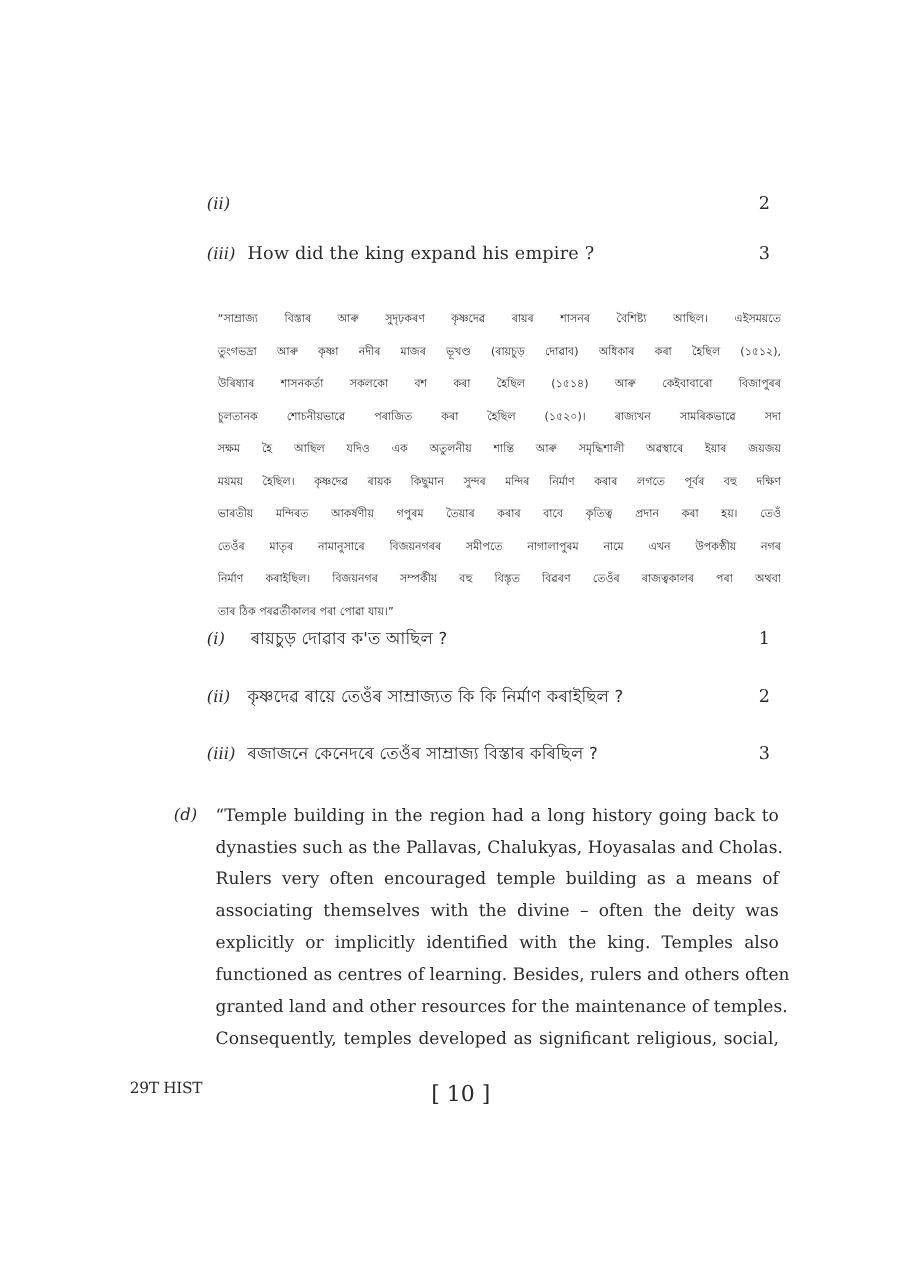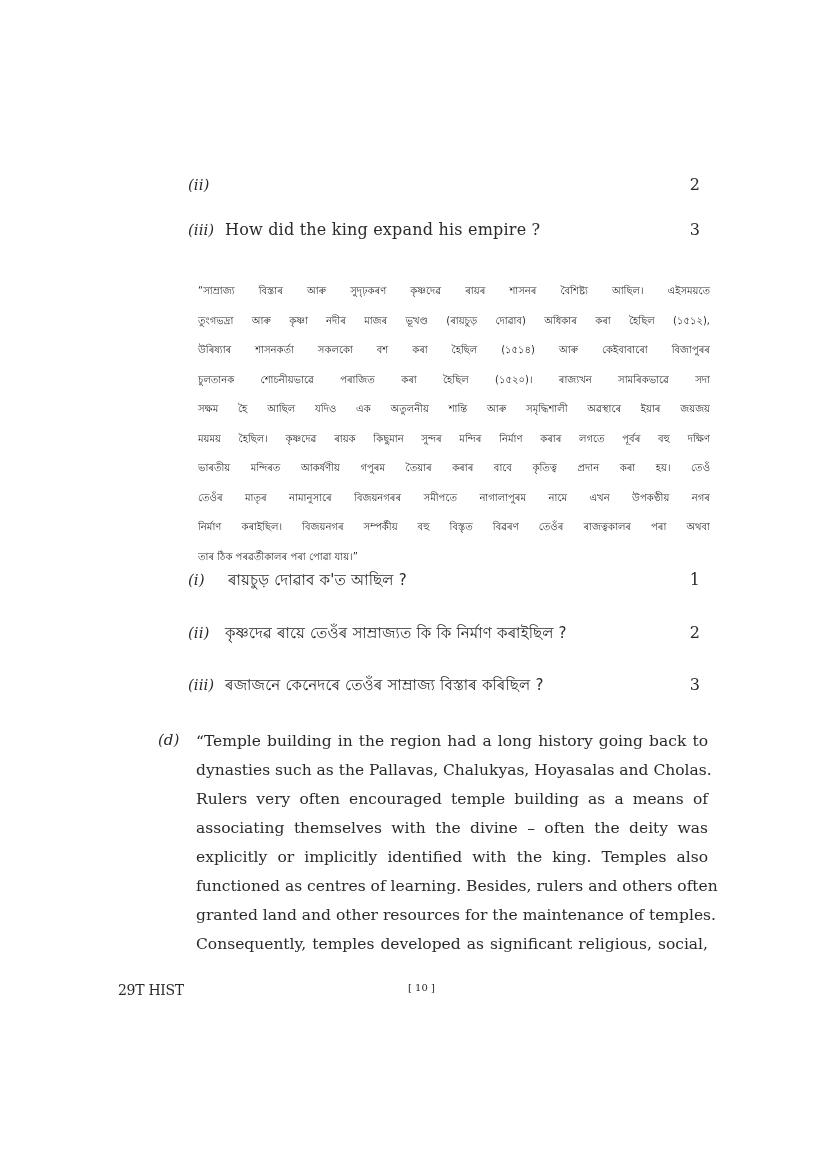--- a/index.html
+++ b/index.html
@@ -96,23 +96,23 @@
     }
     .footer-code {
       position: absolute;
       left: 118px;
       top: 982px;
       font-size: 14px;
       letter-spacing: -0.3px;
     }
     .footer-page {
       position: absolute;
-      left: 408px;
+      left: 392px;
       top: 982px;
-      font-size: 10px;
+      font-size: 20px;
     }
   </style>
 </head>
 <body>
 
 <div class="page">
 
   <div class="q-row" style="top:173px;">
     <span class="q-num">(ii)</span>
     <span class="q-marks">2</span>

